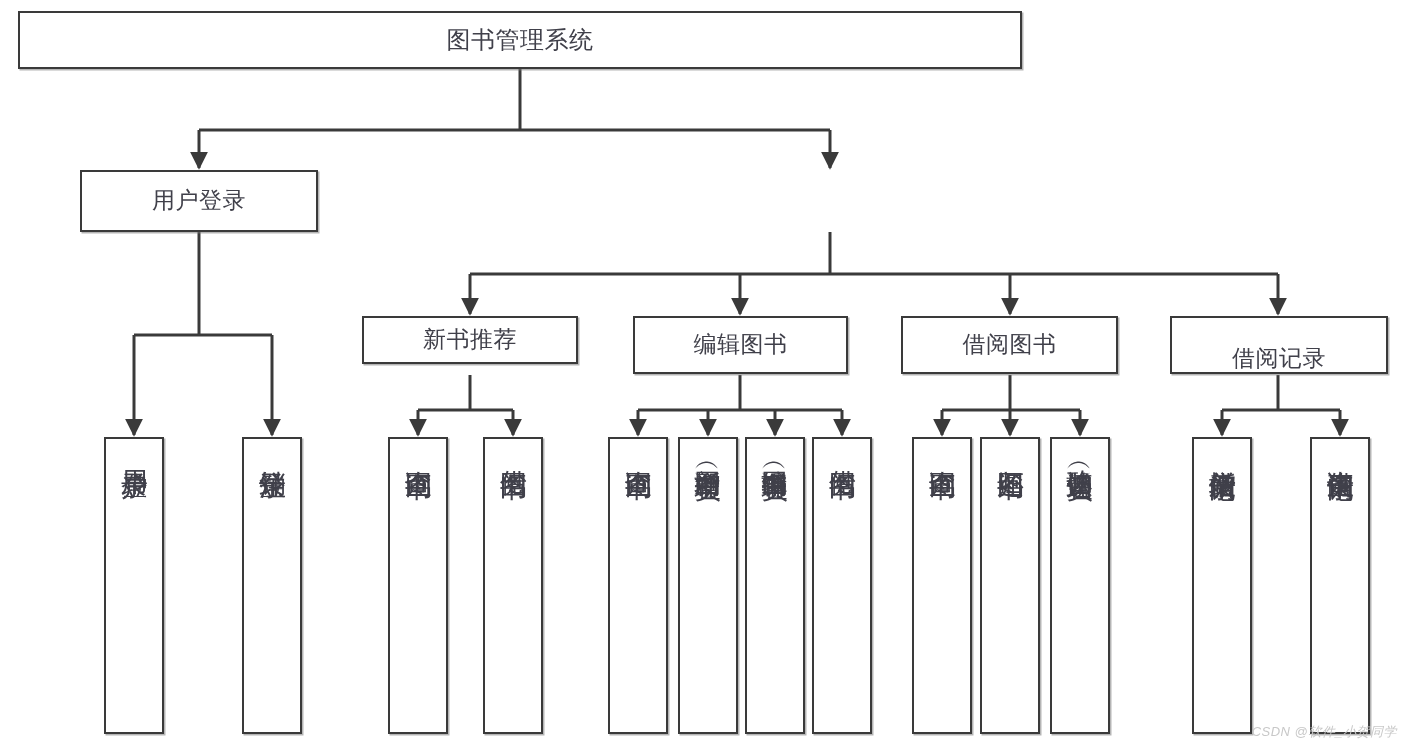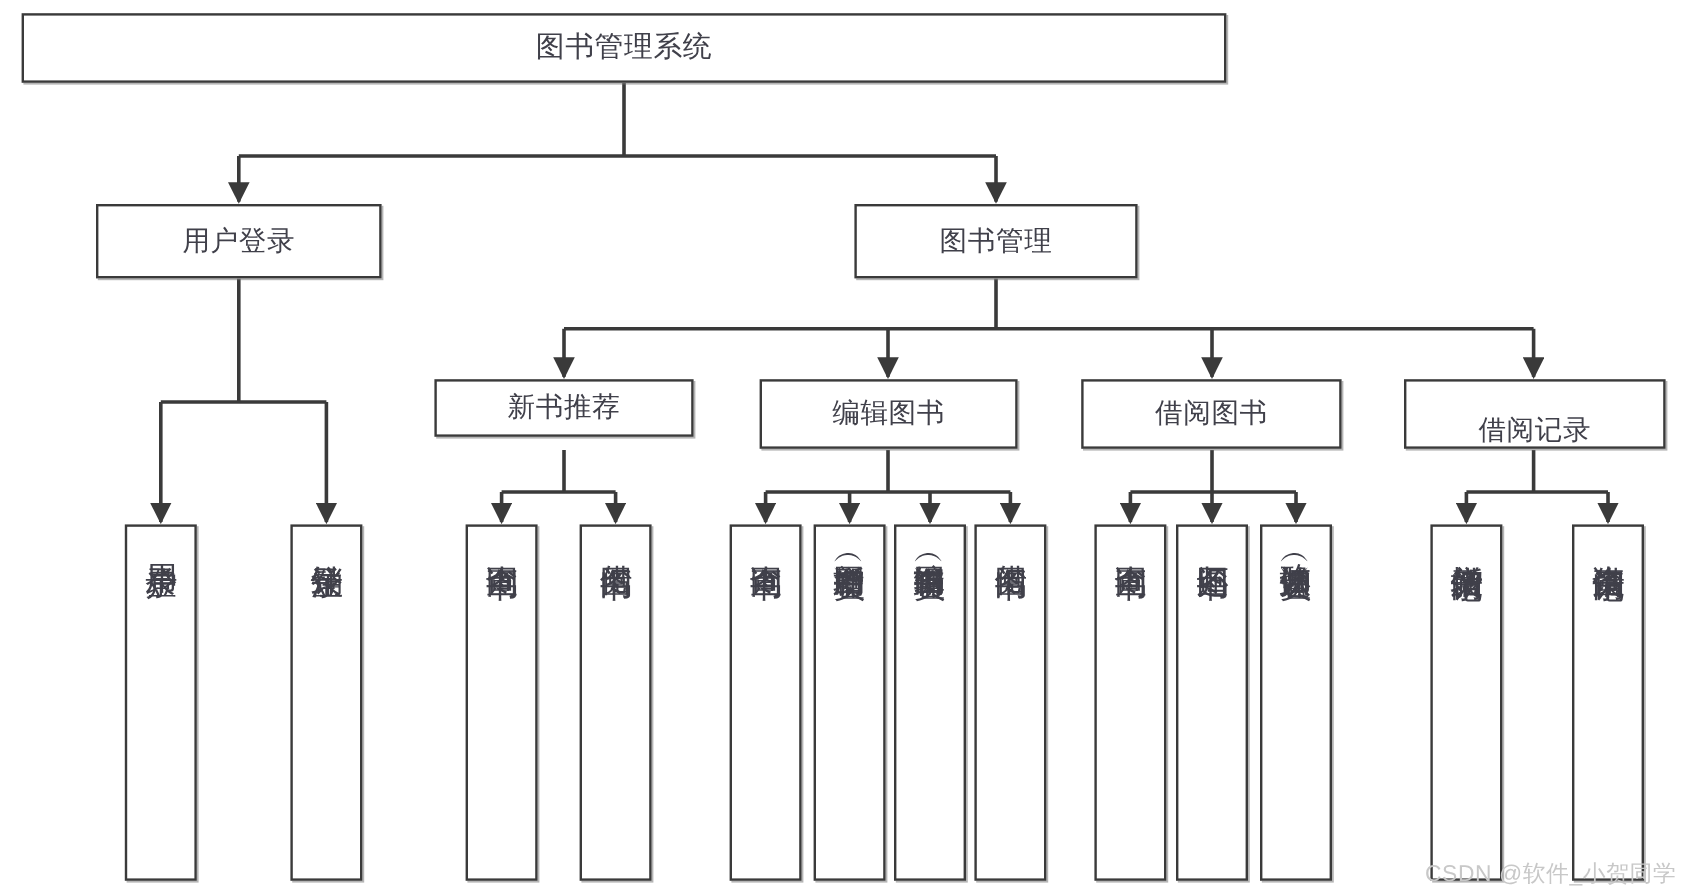--- a/index.html
+++ b/index.html
@@ -61,25 +61,26 @@
     white-space: nowrap;
     margin: 0 auto;
   }
   .node.vert.tall .label {
     font-size: 26px;
   }
   #watermark {
     position: absolute;
     right: 8px;
     bottom: 6px;
-    font-size: 19px;
+    font-size: 13px;
     color: #c8c8c8;
     letter-spacing: 0.5px;
     white-space: nowrap;
     pointer-events: none;
+    font-style: italic;
   }
 </style>
 </head>
 <body>
 
 <div id="canvas">
 
   <svg id="edges" viewBox="0 0 1405 747" preserveAspectRatio="none" xmlns="http://www.w3.org/2000/svg">
     <defs>
       <marker id="arrow" viewBox="0 0 10 10" refX="9" refY="5" markerWidth="6" markerHeight="6" orient="auto-start-reverse">
@@ -133,23 +134,20 @@
     </g>
   </svg>
 
   <div class="node root horiz" style="left:18px; top:11px; width:1004px; height:58px;">
     <span class="label">图书管理系统</span>
   </div>
 
   <div class="node horiz" style="left:80px; top:170px; width:238px; height:62px;">
     <span class="label">用户登录</span>
   </div>
-  <div class="node horiz" style="left:712px; top:170px; width:236px; height:62px;">
-    <span class="label">图书管理</span>
-  </div>
 
   <div class="node horiz" style="left:362px; top:316px; width:216px; height:48px;">
     <span class="label">新书推荐</span>
   </div>
   <div class="node horiz" style="left:633px; top:316px; width:215px; height:58px;">
     <span class="label">编辑图书</span>
   </div>
   <div class="node horiz" style="left:901px; top:316px; width:217px; height:58px;">
     <span class="label">借阅图书</span>
   </div>

